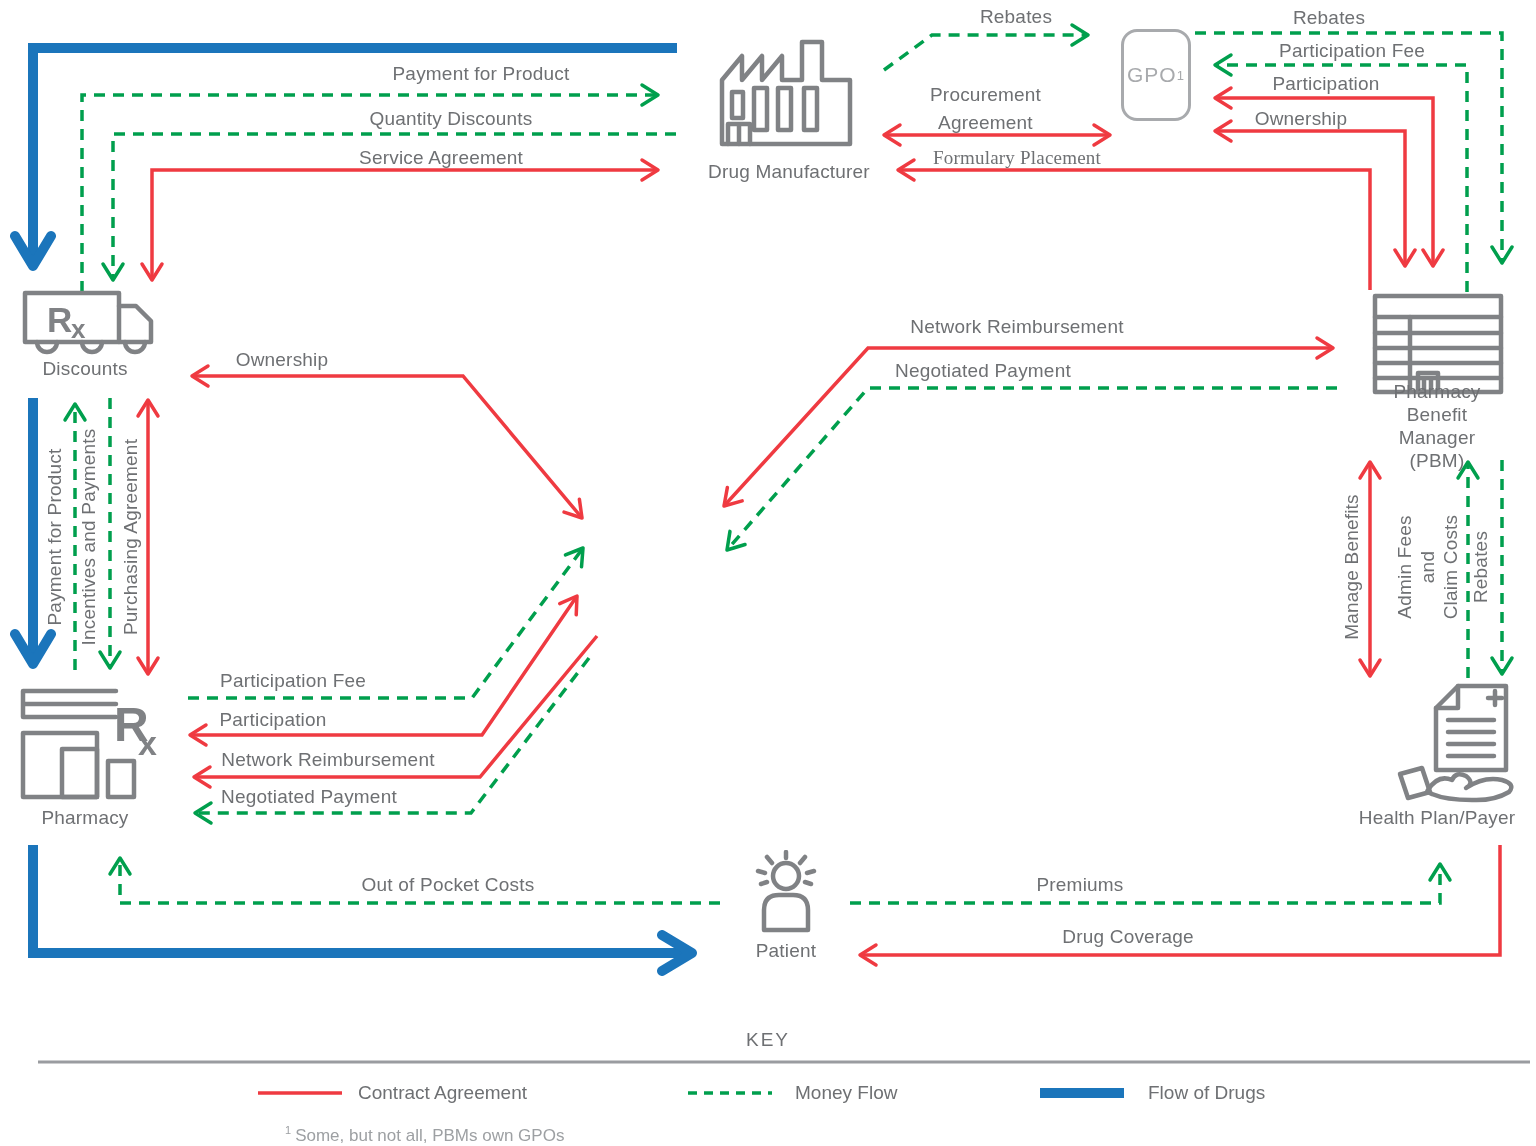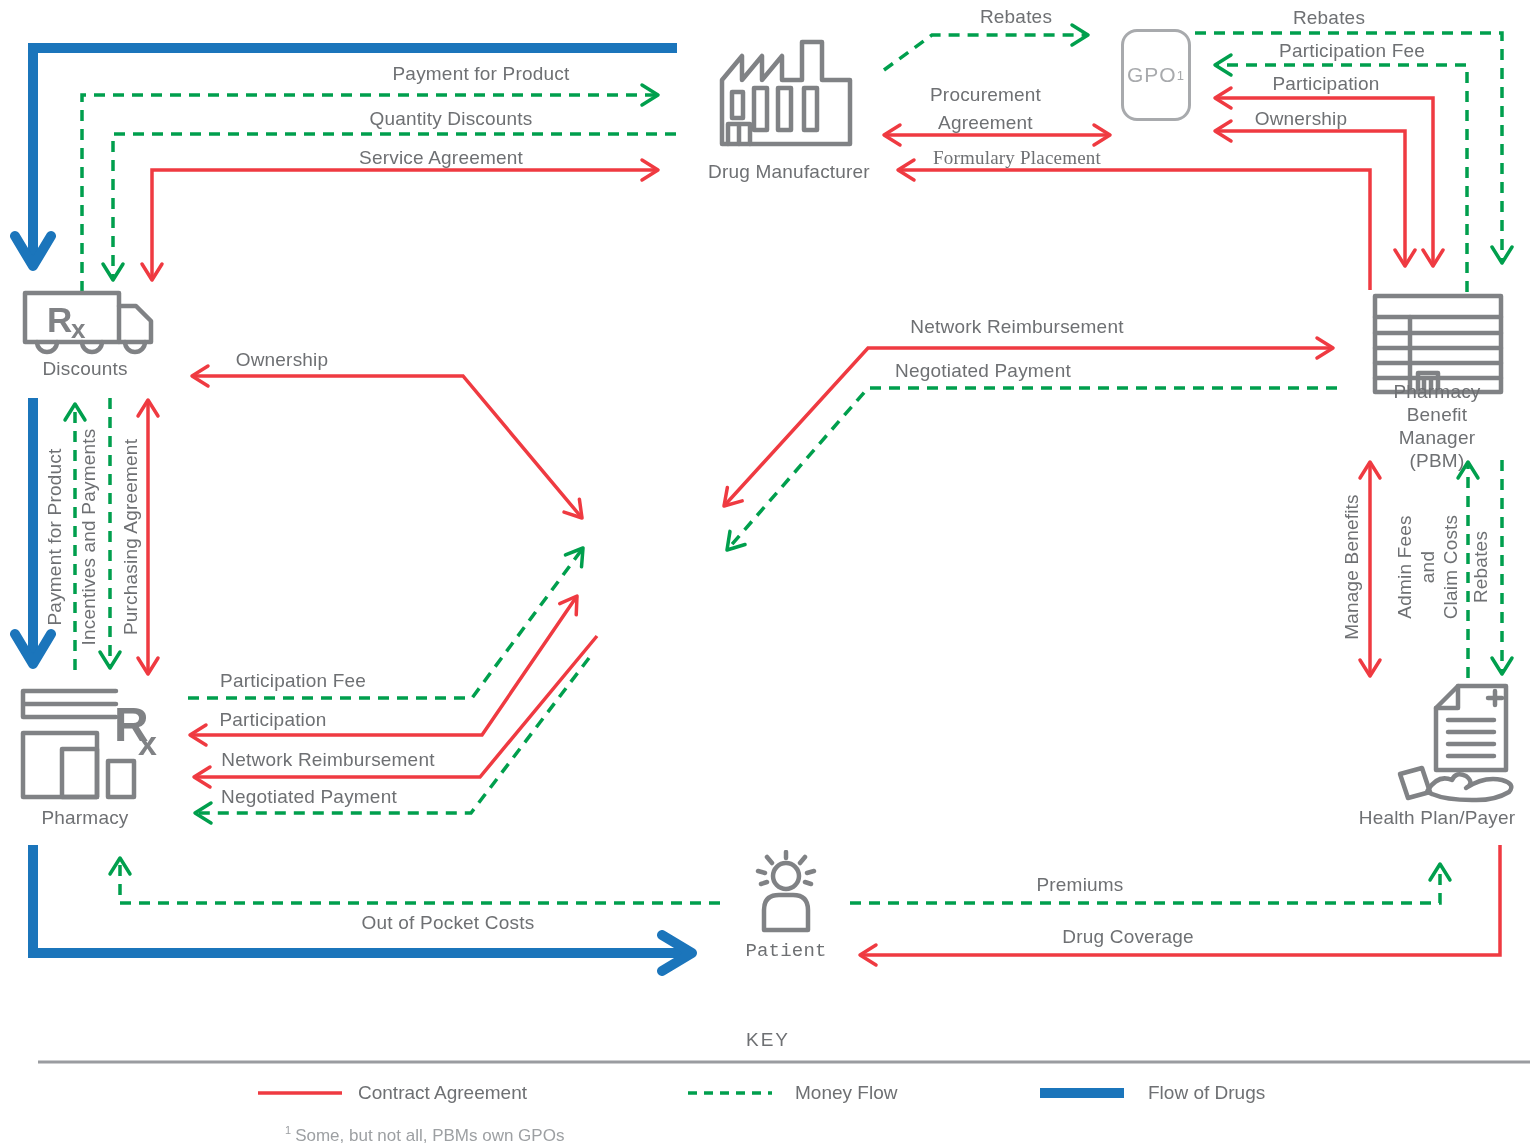--- a/index.html
+++ b/index.html
@@ -161,21 +161,21 @@
       <path class="ic" d="M 4 98 L 26 92 L 34 116 L 12 122 Z" stroke-width="4"></path>
       <path class="ic" d="M 32 114 Q 42 98 56 104 Q 60 95 70 100 Q 79 107 70 112 Q 88 100 106 104 Q 120 108 113 116 Q 98 125 76 124 Q 50 124 36 118 Q 30 116 32 114 Z" stroke-width="4"></path>
     </svg>
   </div>
 
   <div class="lbl" style="left:789px;top:172px;">Drug Manufacturer</div>
   <div class="lbl" style="left:85px;top:369px;">Discounts</div>
   <div class="lbl ml" style="left:1437px;top:426px;">Pharmacy Benefit
 Manager (PBM)</div>
   <div class="lbl" style="left:85px;top:818px;">Pharmacy</div>
-  <div class="lbl" style="left:786px;top:951px;font-family:Liberation Mono, monospace;">Patient</div>
+  <div class="lbl" style="left:786px;top:951px;">Patient</div>
   <div class="lbl" style="left:1437px;top:818px;">Health Plan/Payer</div>
 
   <div class="lbl" style="left:481px;top:74px;">Payment for Product</div>
   <div class="lbl" style="left:451px;top:119px;">Quantity Discounts</div>
   <div class="lbl" style="left:431px;top:158px;margin-left:10px;">Service Agreement</div>
   <div class="lbl" style="left:1016px;top:17px;">Rebates</div>
   <div class="lbl tl" style="left:930px;top:81px;">Procurement
 Agreement</div>
   <div class="lbl" style="left:1017px;top:158px;font-family:Liberation Serif, serif;">Formulary Placement</div>
   <div class="lbl" style="left:1329px;top:18px;">Rebates</div>
@@ -193,21 +193,21 @@
   <div class="lbl vlabel" style="left:1352px;top:567px;">Manage Benefits</div>
   <div class="lbl vlabel ml" style="left:1427px;top:567px;">Admin Fees and
 Claim Costs</div>
   <div class="lbl vlabel" style="left:1481px;top:567px;">Rebates</div>
 
   <div class="lbl" style="left:293px;top:681px;">Participation Fee</div>
   <div class="lbl" style="left:273px;top:720px;">Participation</div>
   <div class="lbl" style="left:328px;top:760px;">Network Reimbursement</div>
   <div class="lbl" style="left:309px;top:797px;">Negotiated Payment</div>
 
-  <div class="lbl" style="left:448px;top:885px;margin-top:38px;">Out of Pocket Costs</div>
+  <div class="lbl" style="left:448px;top:885px;">Out of Pocket Costs</div>
   <div class="lbl" style="left:1080px;top:885px;">Premiums</div>
   <div class="lbl" style="left:1128px;top:937px;">Drug Coverage</div>
 
   <div class="lbl keytitle" style="left:768px;top:1040px;">KEY</div>
   <div class="legend-label" style="left:358px;top:1093px;">Contract Agreement</div>
   <div class="legend-label" style="left:795px;top:1093px;">Money Flow</div>
   <div class="legend-label" style="left:1148px;top:1093px;">Flow of Drugs</div>
   <div class="footnote" style="left:285px;top:1124px;">
     <sup>1</sup><span>Some, but not all, PBMs own GPOs</span>
   </div>

